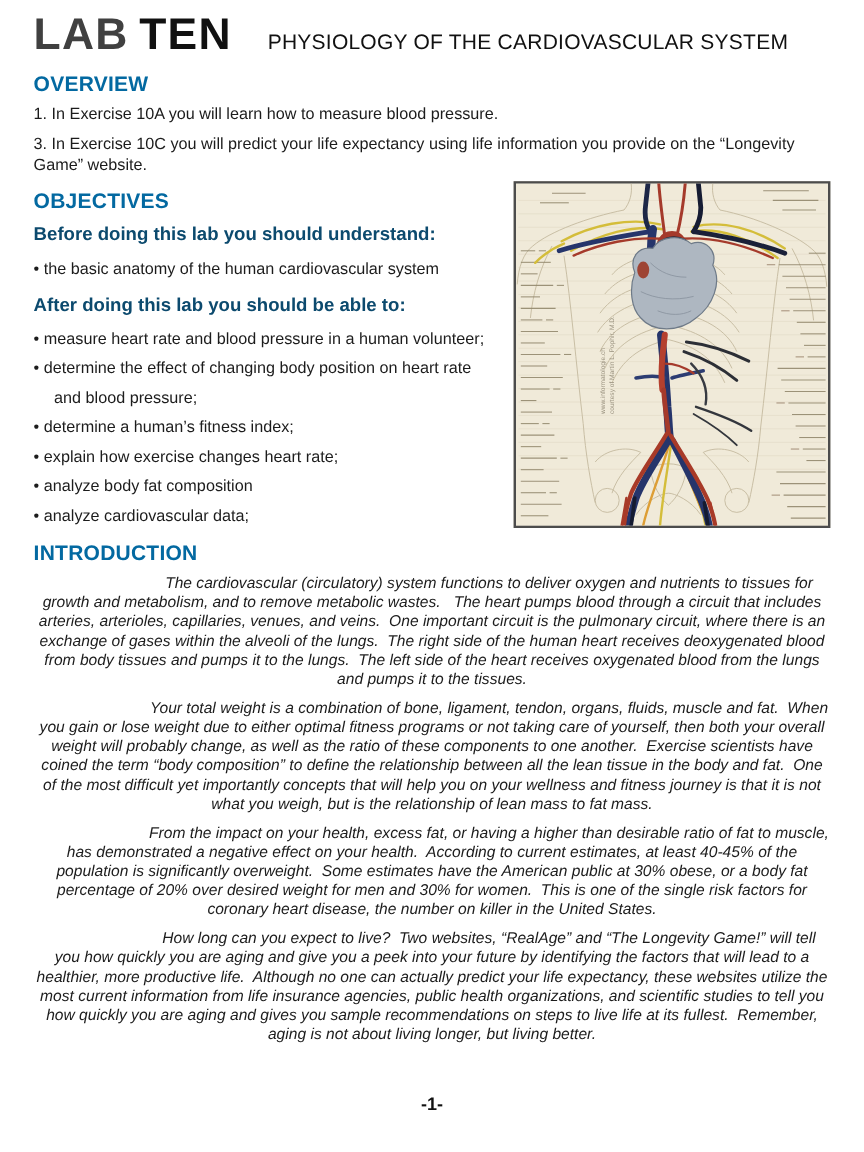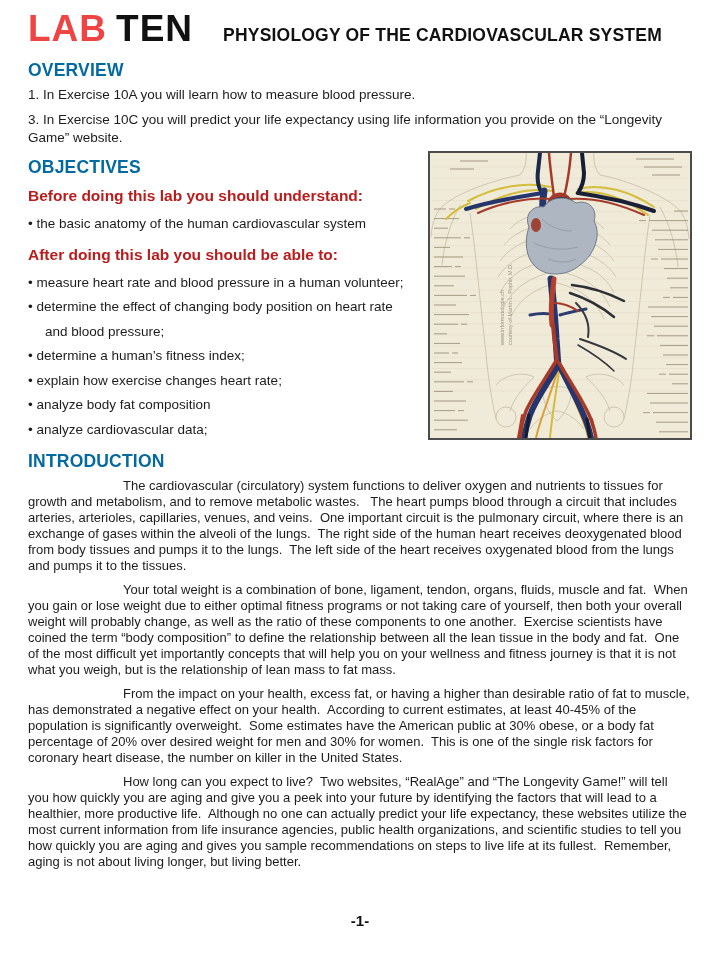--- a/index.html
+++ b/index.html
@@ -8,47 +8,47 @@
     width:720px;height:960px;
     box-sizing:border-box;
     padding:8px 28px 0 28px;
     background:#ffffff;
     overflow:hidden;
     font-family:"Liberation Sans", sans-serif;
     color:#1c1c1c;
   }
   
   .titlebar{display:flex;align-items:baseline;white-space:nowrap;}
-  .lab-gray{font-size:37px;font-weight:bold;color:#ef4444;letter-spacing:1px;}
+  .lab-gray{font-size:37px;font-weight:bold;color:#404040;letter-spacing:1px;}
   .lab-black{font-size:37px;font-weight:bold;color:#111;margin-left:9px;letter-spacing:1px;}
-  .subtitle{font-size:17.5px;font-weight:bold;color:#111;margin-left:30px;letter-spacing:.2px;}
+  .subtitle{font-size:17.5px;font-weight:normal;color:#111;margin-left:30px;letter-spacing:.2px;}
   
   h2{font-size:17.5px;font-weight:bold;color:#0369a1;margin:10px 0 5px 0;letter-spacing:.2px;}
   h2.intro-h{margin:9px 0 6px 0;}
-  .subhead{font-size:15.5px;font-weight:bold;color:#b91c1c;margin:9px 0 7px 0;}
+  .subhead{font-size:15.5px;font-weight:bold;color:#0c4a6e;margin:9px 0 7px 0;}
   
   .ov-item{font-size:13.5px;line-height:18px;margin:0 0 7px 0;white-space:pre-wrap;}
   
   .obj-wrap{position:relative;}
   .figure-frame{
     float:right;width:260px;height:285px;
     border:2px solid #4c4c4c;background:#f0ead9;
     margin:-6px 0 8px 12px;
   }
   ul.bullets{list-style:none;margin:0;padding:0;}
   ul.bullets li{
     font-size:13.5px;line-height:24.5px;margin:0;
     padding-left:17px;text-indent:-17px;white-space:pre-wrap;
   }
   ul.bullets li::before{content:"\2022  ";}
   
   .intro-paras{clear:both;}
   .intro-paras p{
     font-size:13px;line-height:16px;margin:0 0 8px 0;
-    text-indent:95px;white-space:pre-wrap;text-align:left;
+    text-indent:95px;white-space:pre-wrap;text-align:center;font-style:italic;
   }
   
   .pagenum{
     position:absolute;left:0;right:0;top:912px;
     text-align:center;font-size:15px;font-weight:bold;color:#111;
   }
 </style>
 </head>
 <body>
 

